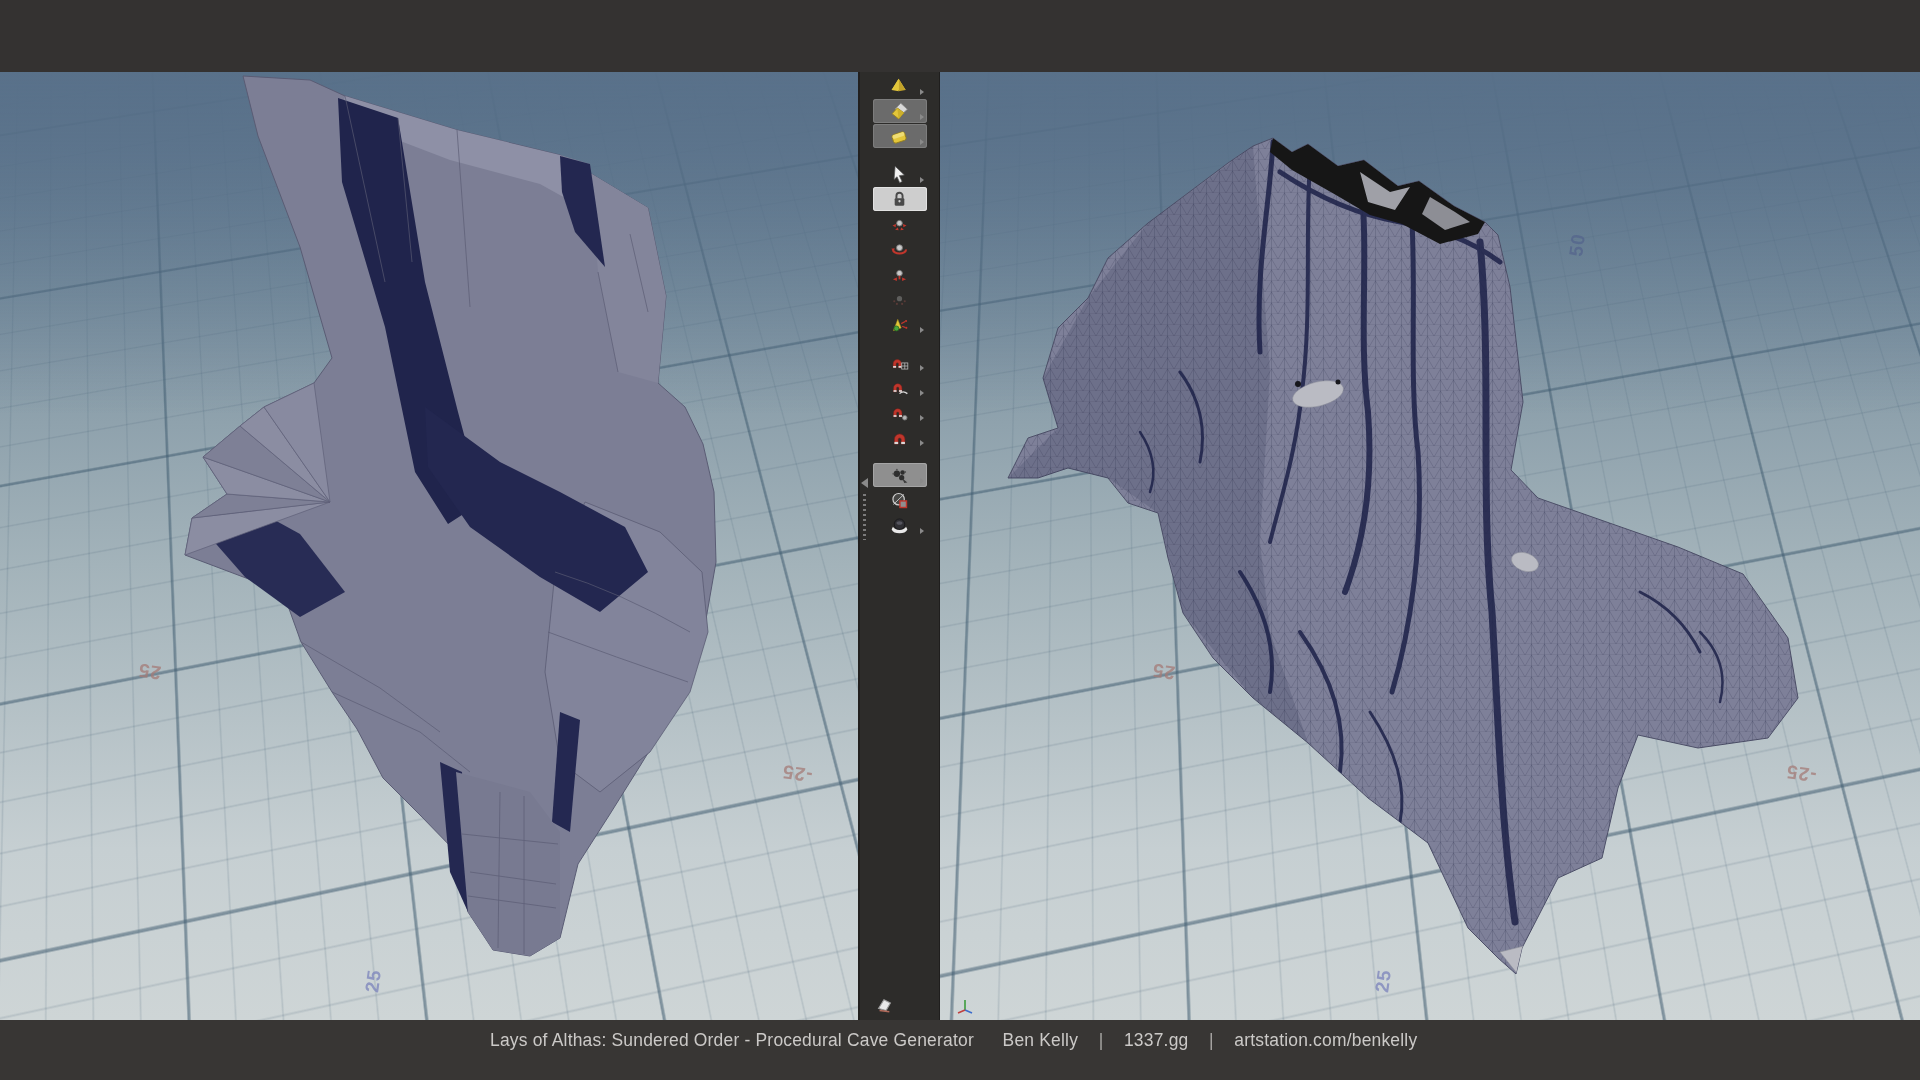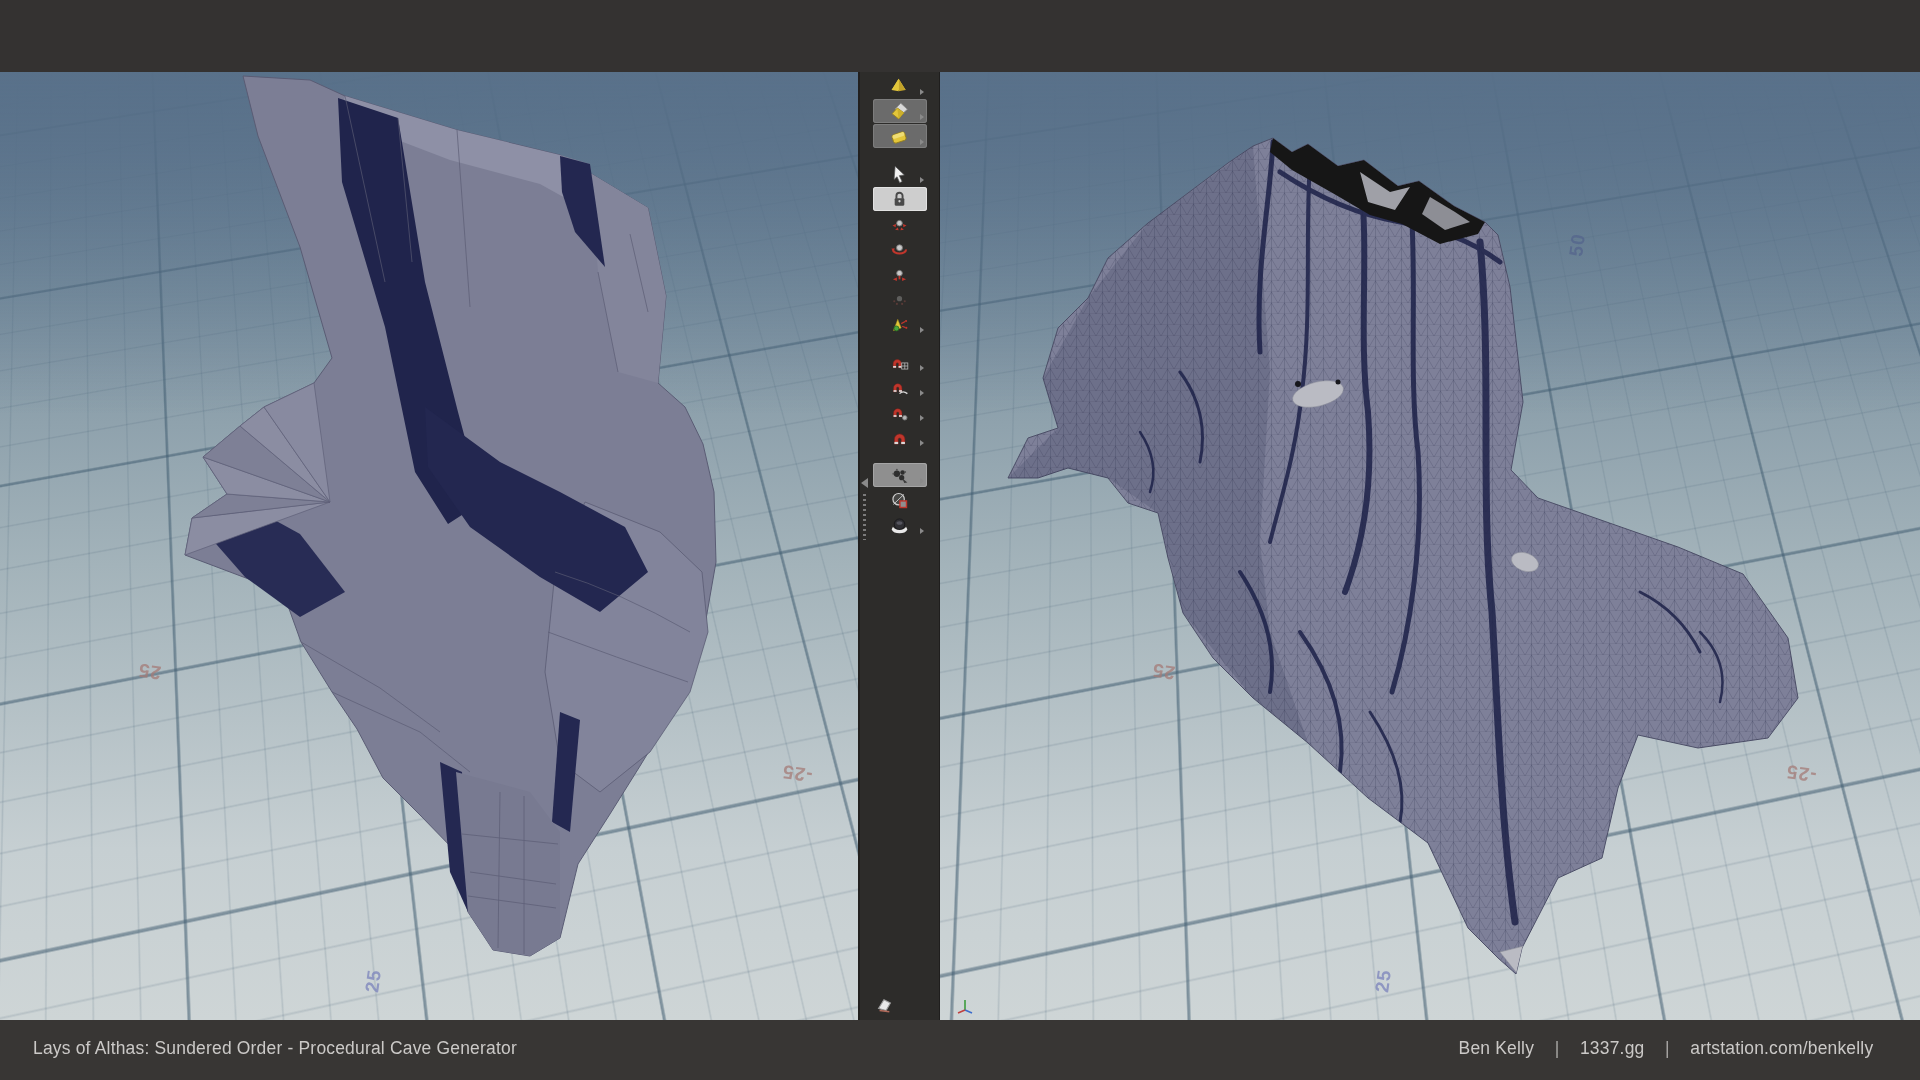--- a/index.html
+++ b/index.html
@@ -2,22 +2,22 @@
 <html><head>
 <meta charset="utf-8">
 <style>
   html,body{margin:0;padding:0;background:#1b1b1b;}
   #stage{position:relative;width:1920px;height:1080px;overflow:hidden;
          font-family:"Liberation Sans",sans-serif;background:#343231;}
 
   
   .topbar{position:absolute;left:0;top:0;width:1920px;height:72px;background:#343231;}
   .footer{position:absolute;left:0;top:1020px;width:1920px;height:60px;background:#383634;
-          color:#cbc9c7;font-size:18px;box-sizing:border-box;padding:18px 33px 0 33px;
-          display:flex;justify-content:space-between;align-items:flex-start;}
+          color:#cbc9c7;font-size:18px;box-sizing:border-box;padding:10px 33px 0 33px;
+          display:flex;justify-content:center;align-items:flex-start;}
   .footer .t{display:inline-block;transform:scaleX(.97);transform-origin:left top;letter-spacing:.2px;}
   .credits span{margin-left:14px;}
   .credits .sep{color:#a8a6a4;margin:0 2px 0 16px;}
 
   
   .vp{position:absolute;top:72px;height:948px;overflow:hidden;
       background:linear-gradient(180deg,#59718a 0%,#7b91a0 22%,#a3b3ba 52%,#c6cfd2 82%,#ced5d6 100%);}
   .vp-left{left:0;width:858px;}
   .vp-right{left:940px;width:980px;}
   .grid{position:absolute;left:-70%;top:-22%;width:260%;height:260%;

